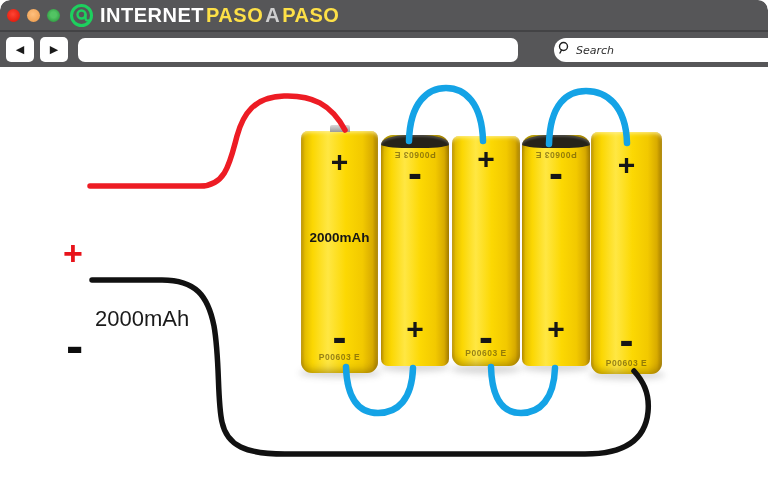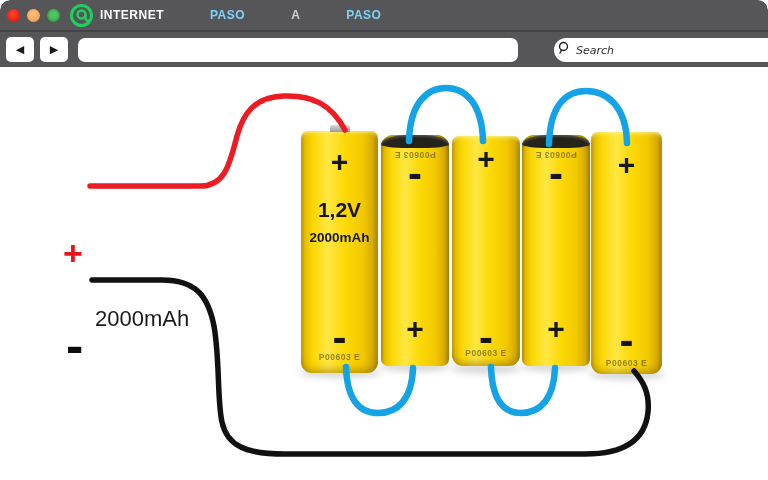--- a/index.html
+++ b/index.html
@@ -12,24 +12,24 @@
   .titlebar { position:absolute; top:0; left:0; width:768px; height:30px;
               background:#565658; border-radius:10px 10px 0 0;
               display:flex; align-items:center; }
   .lights { display:flex; align-items:center; gap:7px; padding-left:7px; }
   .light { width:13px; height:13px; border-radius:50%; }
   .light.red    { background:radial-gradient(circle at 45% 40%, #ff4433, #e31c0d 75%); }
   .light.orange { background:radial-gradient(circle at 45% 40%, #ffc07e, #f0a154 75%); }
   .light.green  { background:radial-gradient(circle at 50% 45%, #52c463 30%, #2f9c42 78%); }
   .brand { display:flex; align-items:center; margin-left:9px; }
   .brand svg { display:block; }
-  .brand-text { margin-left:6px; font-size:12px; font-weight:bold; letter-spacing:.5px;
-                display:flex; align-items:baseline;gap:44px; }
+  .brand-text { margin-left:6px; font-size:20px; font-weight:bold; letter-spacing:.5px;
+                display:flex; align-items:baseline; }
   .brand-text .w  { color:#fff; }
-  .brand-text .g  { color:#7dd3fc; margin-left:2px; }
+  .brand-text .g  { color:#fde047; margin-left:2px; }
   .brand-text .lg { color:#cfcfcf; margin-left:2px; }
 
   .toolbar { position:absolute; top:30px; left:0; width:768px; height:37px;
              background:#565658; border-top:2px solid #434345;
              display:flex; align-items:center; }
   .navbtn { width:28px; height:25px; background:#fff; border:none; border-radius:5px;
             margin-left:6px; font-size:11px; color:#1a1a1a; line-height:25px;
             text-align:center; cursor:pointer; padding:0; }
   .navbtn:first-child { margin-left:6px; }
   .urlbar { position:absolute; left:78px; top:6px; width:440px; height:24px;
@@ -139,21 +139,20 @@
 
     <div class="batshadow" style="left:299px; top:301px; width:82px;"></div>
     <div class="batshadow" style="left:380px; top:295px; width:70px;"></div>
     <div class="batshadow" style="left:451px; top:297px; width:70px;"></div>
     <div class="batshadow" style="left:521px; top:295px; width:70px;"></div>
     <div class="batshadow" style="left:589px; top:303px; width:76px;"></div>
 
     <div class="battery up" style="left:301px; top:64px; width:77px; height:242px;">
       <div class="nub"></div>
       <div class="blabel plus" style="top:16px;">+</div>
-      <div class="blabel volt" style="top:67px;">1,2V</div>
       <div class="blabel cap-label" style="top:99px;">2000mAh</div>
       <div class="blabel minus" style="top:198px;">-</div>
       <div class="blabel code" style="top:221px;">P00603 E</div>
     </div>
 
     <div class="battery down" style="left:381px; top:68px; width:68px; height:231px;">
       <div class="cap"></div>
       <div class="blabel code flip" style="top:15px;">P00603 E</div>
       <div class="blabel minus" style="top:30px;">-</div>
       <div class="blabel plus" style="top:179px;">+</div>

